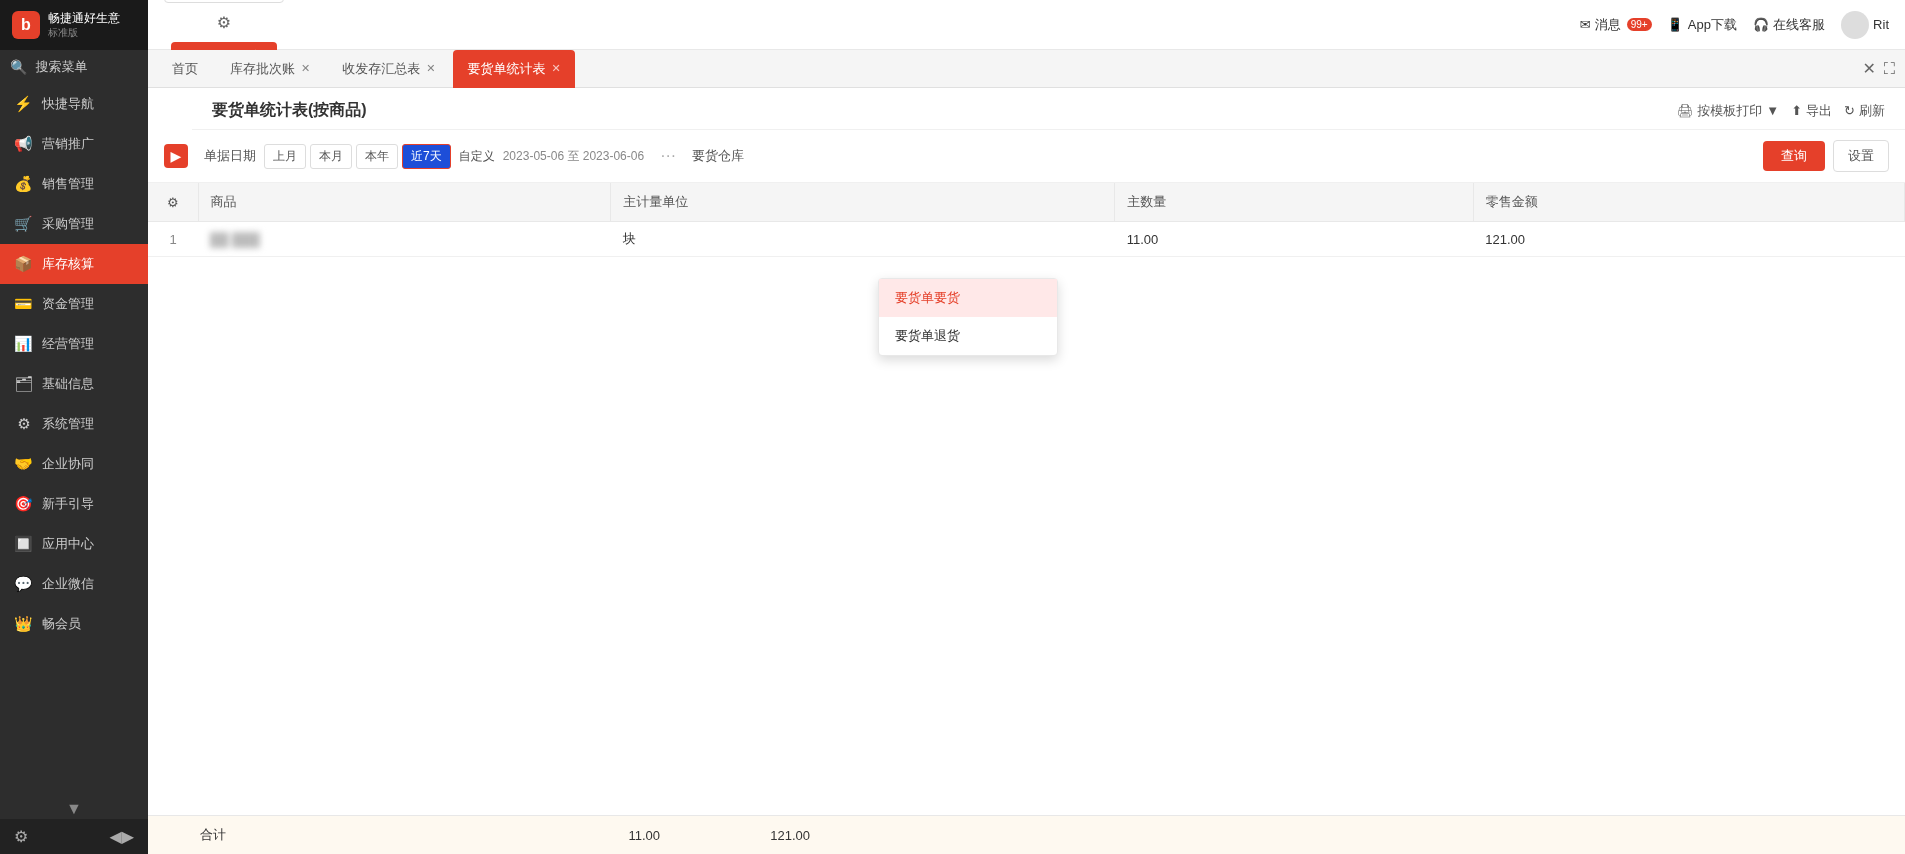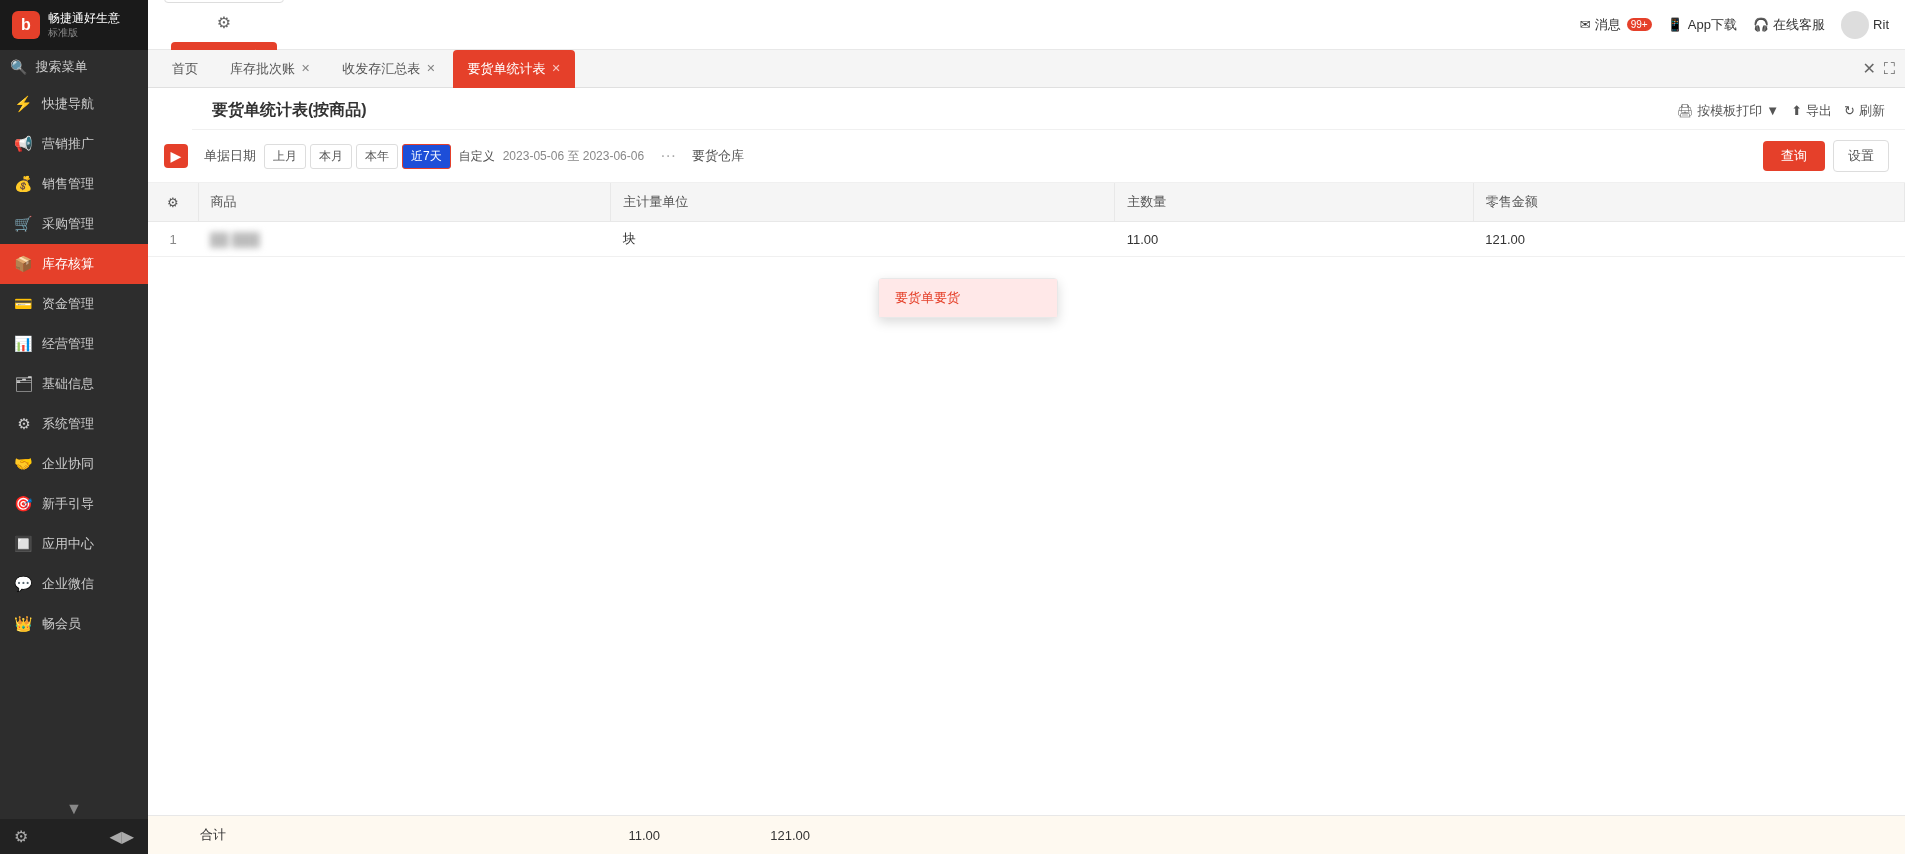--- a/index.html
+++ b/index.html
@@ -494,20 +494,23 @@
 
       <div class="filter-actions">
         <button class="btn-query">查询</button>
         <button class="btn-settings">设置</button>
       </div>
     </div>
 
     <div class="dropdown-overlay">
       <div class="dropdown-item selected">
         <span>要货单要货</span>
+      </div>
+      <div class="dropdown-item">
+        <span>要货单退货</span>
       </div>
     </div>
 
     <div class="table-container">
       <table>
         <thead>
           <tr>
             <th>⚙</th>
             <th>商品</th>
             <th>主计量单位</th>

